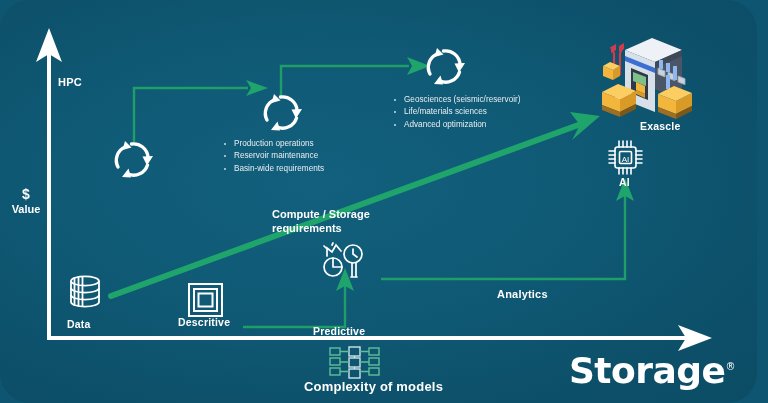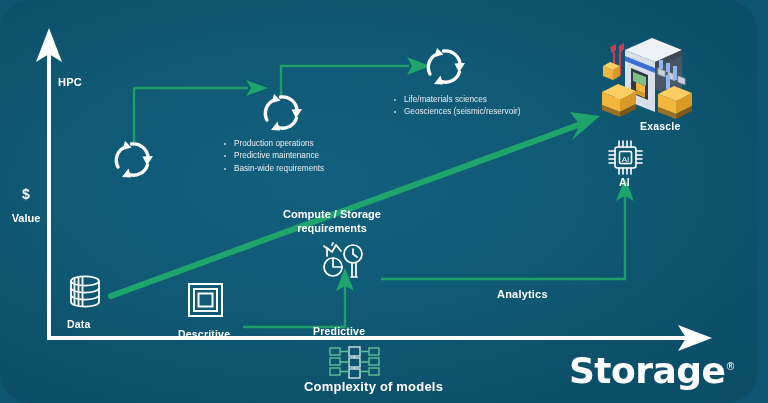--- a/index.html
+++ b/index.html
@@ -68,21 +68,21 @@
     <path d="M345,268 L336,291 L345,286 L354,291 Z" fill="#1fa46c"></path>
 
     <path d="M381,279 L625,279 L625,196" stroke="#1f9e67" stroke-width="2.4" fill="none"></path>
     <path d="M625,178 L616,201 L625,196 L634,201 Z" fill="#1fa46c"></path>
   </svg>
 
   <div class="lbl" style="left:58px;top:76px;font-size:11px;">HPC</div>
 
   <div class="abs axis-label" style="left:4px;top:186px;width:44px;">
     <div style="font-size:14px;">$</div>
-    <div style="font-size:11px;margin-top:10px;">Value</div>
+    <div style="font-size:11px;margin-top:1px;">Value</div>
   </div>
 
   <svg class="abs" style="left:106px;top:135px;" width="56" height="46">
     <g fill="none" stroke="#ffffff" stroke-width="3.4" stroke-linecap="round">
       <path d="M12,32 A14.5,14.5 0 0 1 19,12"></path>
       <path d="M25.5,9 A14.5,14.5 0 0 1 42,22"></path>
       <path d="M41.5,30 A14.5,14.5 0 0 1 22,39"></path>
     </g>
     <g fill="#ffffff">
       <path d="M19,6 L25.5,12.5 L16.5,15 Z"></path>
@@ -98,39 +98,40 @@
       <path d="M41.5,30 A14.5,14.5 0 0 1 22,39"></path>
     </g>
     <g fill="#ffffff">
       <path d="M19,6 L25.5,12.5 L16.5,15 Z"></path>
       <path d="M47,21 L41,30.5 L36.5,21.5 Z"></path>
       <path d="M16,42 L22.5,33.5 L25,42.5 Z"></path>
     </g>
   </svg>
   <div class="bullets" style="left:222px;top:138px;">
     <div>Production operations</div>
-    <div>Predictive maintenance</div>
+    <div>Reservoir maintenance</div>
     <div>Basin-wide requirements</div>
   </div>
 
   <svg class="abs" style="left:418px;top:42px;" width="56" height="46">
     <g fill="none" stroke="#ffffff" stroke-width="3.4" stroke-linecap="round">
       <path d="M12,32 A14.5,14.5 0 0 1 19,12"></path>
       <path d="M25.5,9 A14.5,14.5 0 0 1 42,22"></path>
       <path d="M41.5,30 A14.5,14.5 0 0 1 22,39"></path>
     </g>
     <g fill="#ffffff">
       <path d="M19,6 L25.5,12.5 L16.5,15 Z"></path>
       <path d="M47,21 L41,30.5 L36.5,21.5 Z"></path>
       <path d="M16,42 L22.5,33.5 L25,42.5 Z"></path>
     </g>
   </svg>
   <div class="bullets" style="left:392px;top:94px;">
+    <div>Geosciences (seismic/reservoir)</div>
     <div>Life/materials sciences</div>
-    <div>Geosciences (seismic/reservoir)</div>
+    <div>Advanced optimization</div>
   </div>
 
   <svg class="abs" style="left:62px;top:272px;" width="46" height="42">
     <g fill="none" stroke="#ffffff" stroke-width="1.8">
       <ellipse cx="23" cy="9" rx="14" ry="4.6"></ellipse>
       <path d="M9,9 L9,30 M37,9 L37,30"></path>
       <path d="M9,16 A14,4.6 0 0 0 37,16"></path>
       <path d="M9,23 A14,4.6 0 0 0 37,23"></path>
       <path d="M9,30 A14,4.6 0 0 0 37,30"></path>
       <path d="M12.5,5 L12.5,34 M16.5,4.6 L16.5,34.6 M20.5,4.4 L20.5,35"></path>
@@ -138,39 +139,39 @@
   </svg>
   <div class="lbl" style="left:67px;top:318px;font-size:10.5px;">Data</div>
 
   <svg class="abs" style="left:186px;top:281px;" width="40" height="38">
     <g fill="none" stroke="#ffffff" stroke-width="2">
       <rect x="3" y="3" width="33" height="32"></rect>
       <rect x="8" y="8" width="23" height="22"></rect>
       <rect x="12.5" y="12.5" width="14" height="13"></rect>
     </g>
   </svg>
-  <div class="lbl" style="left:178px;top:328px;font-size:10.5px;">Descritive</div>
+  <div class="lbl" style="left:178px;top:316px;font-size:10.5px;">Descritive</div>
 
   <svg class="abs" style="left:322px;top:242px;" width="48" height="40">
     <g fill="none" stroke="#ffffff" stroke-width="1.7" stroke-linecap="round">
 
       <path d="M5,14 L5,6 L10,10 L14,3 L19,9"></path>
       <path d="M4,6 L2,4 M10,3 L11,1"></path>
 
       <circle cx="11" cy="25" r="9"></circle>
       <path d="M11,25 L11,16 M11,25 L20,25"></path>
 
       <circle cx="31" cy="12" r="9"></circle>
       <path d="M31,7 L31,12 L35,15"></path>
       <path d="M30,21 L30,35 M34,21 L34,35 M29,35 L35,35"></path>
     </g>
   </svg>
   <div class="lbl" style="left:313px;top:281px;font-size:10.5px;margin-top:44px;">Predictive</div>
 
-  <div class="abs" style="left:272px;top:207px;width:120px;text-align:center;color:#ffffff;font-weight:bold;font-size:11px;line-height:14px;">
+  <div class="abs" style="left:272px;top:207px;width:120px;color:#ffffff;font-weight:bold;font-size:11px;line-height:14px;">
     <div>Compute / Storage</div>
     <div>requirements</div>
   </div>
 
   <div class="lbl" style="left:497px;top:288px;font-size:11px;">Analytics</div>
 
   <svg class="abs" style="left:328px;top:344px;" width="52" height="38">
     <g fill="none" stroke="#cfe3ea" stroke-width="1.4">
 
       <rect x="21" y="3" width="11" height="9"></rect>

